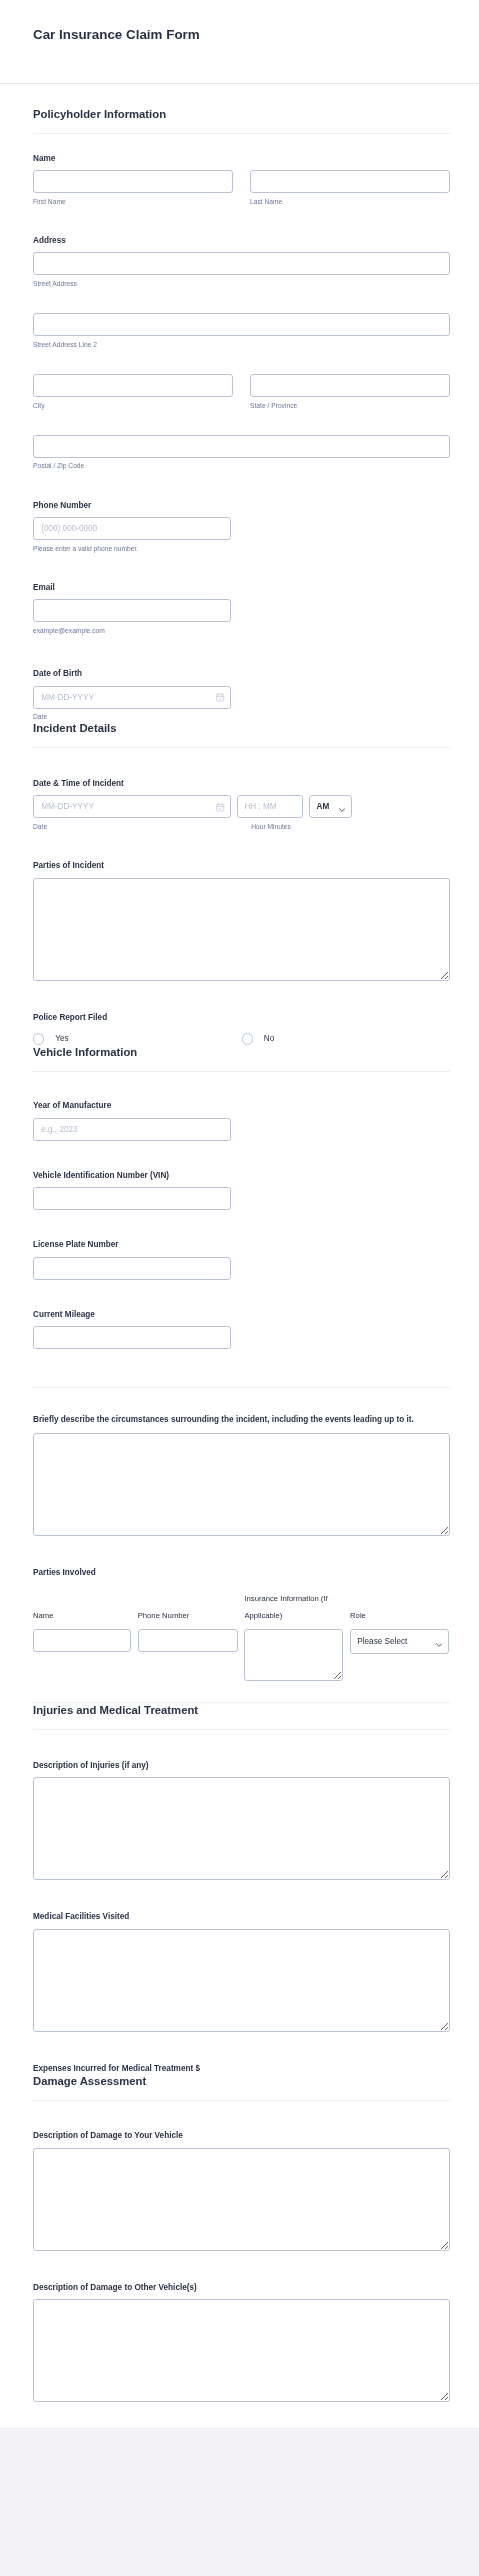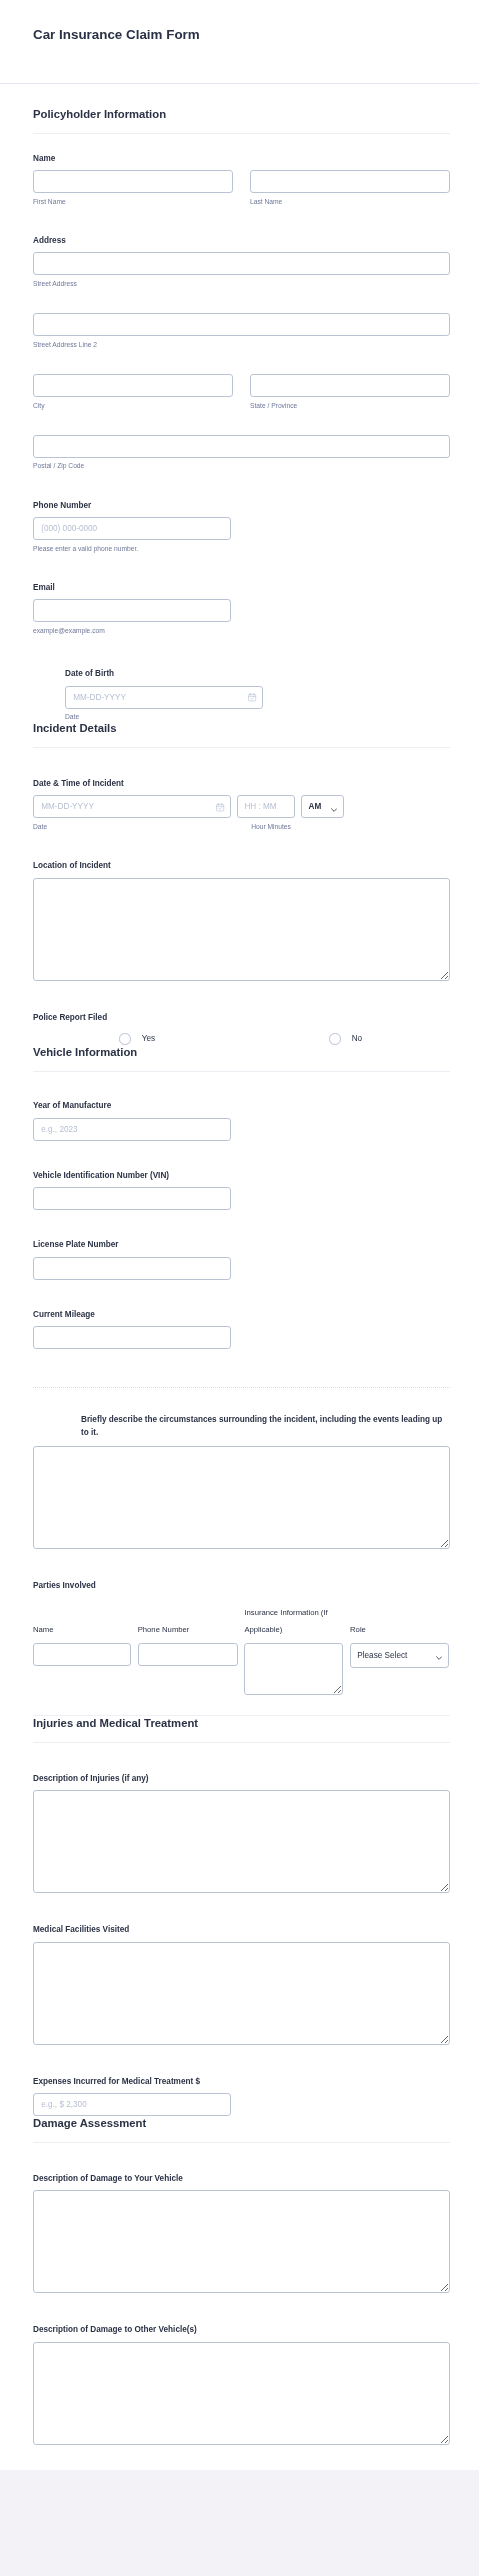--- a/index.html
+++ b/index.html
@@ -5,50 +5,50 @@
   html,body{margin:0;padding:0;}
   body{background:#f2f2f7;font-family:"Liberation Sans","DejaVu Sans",sans-serif;color:#2b3245;width:479px;}
   .card{background:#ffffff;}
   
   .form-header{padding:26px 29px 39px 33px;border-bottom:0.5px solid #e7e9f1;background:#fff;}
   .form-header h1{margin:0;font-size:13.4px;line-height:17.5px;font-weight:700;color:#2b3245;}
   
   .form-body{padding:23px 29px 23px 33px;background:#fff;}
   h2.section-heading{margin:0;font-size:11.3px;line-height:14px;font-weight:700;color:#2b3245;}
   .mt72{margin-top:37px;} .mt56{margin-top:29px;} .mt40{margin-top:30px;}
-  .mt48{margin-top:25px;} .mt64{margin-top:33px;margin-left:32px;} .mt74{margin-top:38px;} .mt38{margin-top:19.6px;}
+  .mt48{margin-top:25px;} .mt64{margin-top:33px;} .mt74{margin-top:38px;} .mt38{margin-top:19.6px;}
   .heading-divider{height:0.5px;background:#edeef4;margin-top:12px;}
   .divider-solid{height:1px;background:#eef0f5;margin-top:20.6px;}
   .divider-dotted{height:0;border-top:1px dotted #d8dbe6;}
   .label{font-size:8.2px;line-height:11.3px;font-weight:600;color:#2b3245;}
-  .label.wrap{line-height:13.4px;max-width:417px;margin-left:48px;}
+  .label.wrap{line-height:13.4px;max-width:417px;}
   .sublabel{font-size:6.7px;line-height:8.2px;color:#6e7899;margin-top:4.6px;}
   .control{margin-top:6.2px;}
   input.txt, textarea.txt{box-sizing:border-box;border:0.5px solid #b9c3d4;border-radius:3.1px;background:#fff;
     font-family:"Liberation Sans","DejaVu Sans",sans-serif;font-size:8.2px;color:#2b3245;padding:0 7.2px;outline:none;}
   input.txt{height:23px;width:100%;}
   input.short{width:198px;}
   textarea.txt{width:100%;height:103px;padding:5.2px 7.2px;resize:vertical;}
   input.txt::placeholder, textarea.txt::placeholder{color:#b6bfd1;}
   .grid2{display:grid;grid-template-columns:1fr 1fr;column-gap:17px;}
   .addr-row + .addr-row{margin-top:25px;}
   .date-wrap{position:relative;width:198px;}
   .date-wrap input{width:100%;padding-right:23px;}
   .cal-icon{position:absolute;right:6.2px;top:6.2px;color:#c3cbdc;cursor:pointer;}
   .dt-row{display:flex;gap:6.2px;align-items:flex-start;}
-  .time-input{width:58px;height:23px;box-sizing:border-box;border:0.5px solid #b9c3d4;border-radius:3.1px;
+  .time-input{width:66px;height:23px;box-sizing:border-box;border:0.5px solid #b9c3d4;border-radius:3.1px;
     font-family:inherit;font-size:8.2px;color:#2b3245;padding:0 6.2px;text-align:left;}
   .time-input::placeholder{color:#b6bfd1;}
   .select{box-sizing:border-box;border:0.5px solid #b9c3d4;border-radius:3.1px;background:#fff;height:25px;
     display:flex;align-items:center;justify-content:space-between;padding:0 6.2px;cursor:pointer;}
   .select.ampm{width:43px;height:23px;font-weight:700;}
   .select .sel-text{font-size:8.2px;color:#2b3245;}
   .chev{width:6.2px;height:4.1px;flex:0 0 auto;color:#3e475c;}
   .radio-grid{display:grid;grid-template-columns:1fr 1fr;margin-top:10.3px;}
-  .radio-item{display:flex;align-items:center;gap:11px;cursor:pointer;justify-content:center;}
+  .radio-item{display:flex;align-items:center;gap:11px;cursor:pointer;}
   .radio-circle{width:11.3px;height:11.3px;border-radius:50%;border:0.5px solid #b9c3d4;background:#fff;box-sizing:border-box;}
   .radio-label{font-size:8.2px;color:#2b3245;}
   
   .parties-grid{display:grid;grid-template-columns:98px 100px 99px 99px;column-gap:6.7px;}
   .parties-head{margin-top:12.4px;align-items:end;}
   .th{font-size:7.7px;line-height:17px;font-weight:500;color:#2b3245;align-self:end;}
   .parties-row{margin-top:5.2px;align-items:start;}
   .parties-row input.txt{height:23px;}
   .ins-textarea{height:52px !important;}
   .hour-sub{margin-left:204px;}
@@ -167,21 +167,21 @@
           </span>
         </div>
       </div>
       <div style="display:flex;">
         <div class="sublabel">Date</div>
         <div class="sublabel hour-sub">Hour Minutes</div>
       </div>
     </div>
 
     <div class="mt56">
-      <div class="label">Location of Incident</div>
+      <div class="label">Parties of Incident</div>
       <div class="control">
         <textarea class="txt" style=""></textarea>
       </div>
     </div>
 
     <div class="mt56">
       <div class="label">Police Report Filed</div>
       <div class="radio-grid">
         <div class="radio-item">
           <span class="radio-circle"></span>
@@ -273,23 +273,20 @@
 
     <div class="mt56">
       <div class="label">Medical Facilities Visited</div>
       <div class="control">
         <textarea class="txt" style=""></textarea>
       </div>
     </div>
 
     <div class="mt56">
       <div class="label">Expenses Incurred for Medical Treatment $</div>
-      <div class="control">
-        <input class="txt short" type="text" placeholder="e.g., $ 2,300" style="">
-      </div>
     </div>
 
     <h2 class="section-heading mt72">Damage Assessment</h2>
     <div class="heading-divider"></div>
 
     <div class="mt40">
       <div class="label">Description of Damage to Your Vehicle</div>
       <div class="control">
         <textarea class="txt" style=""></textarea>
       </div>

